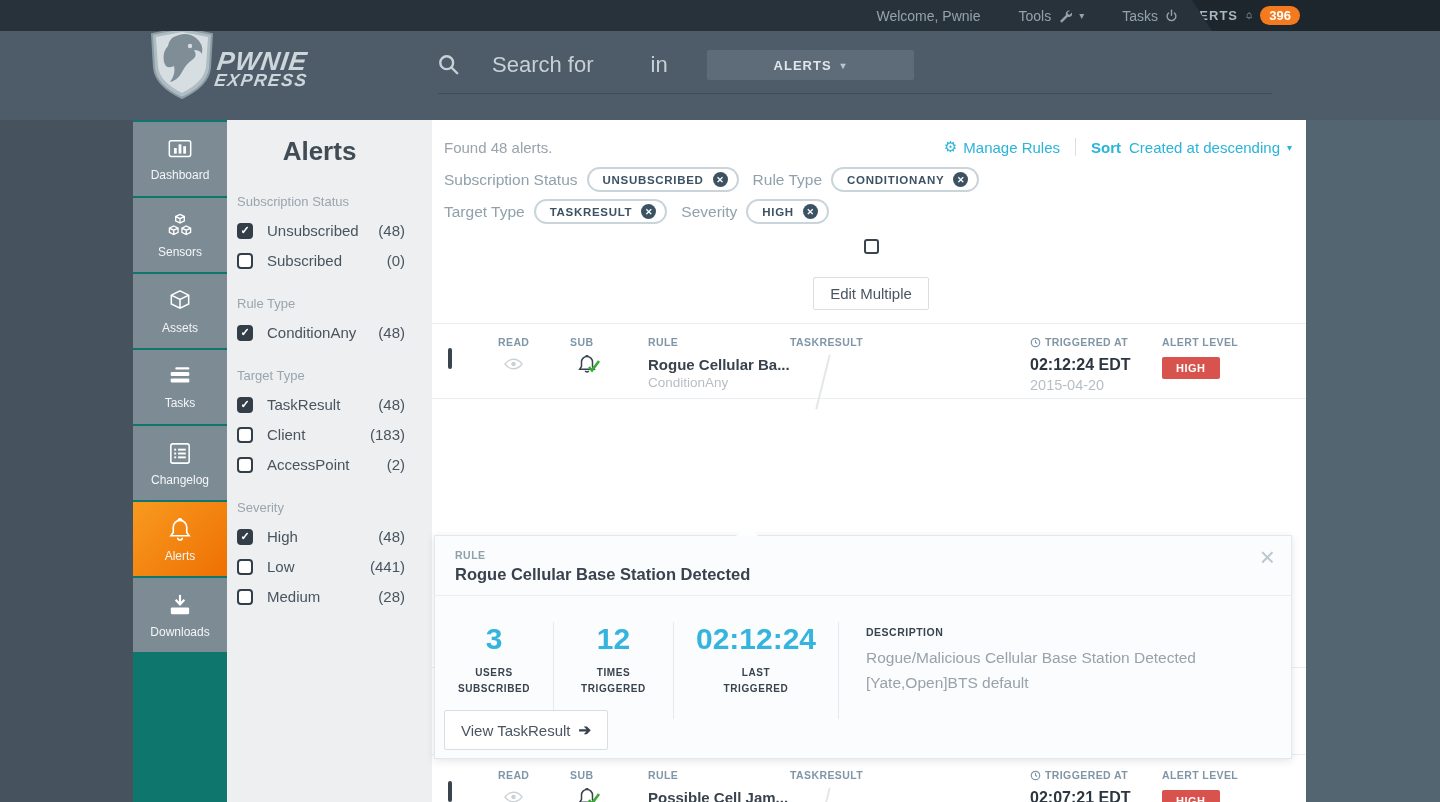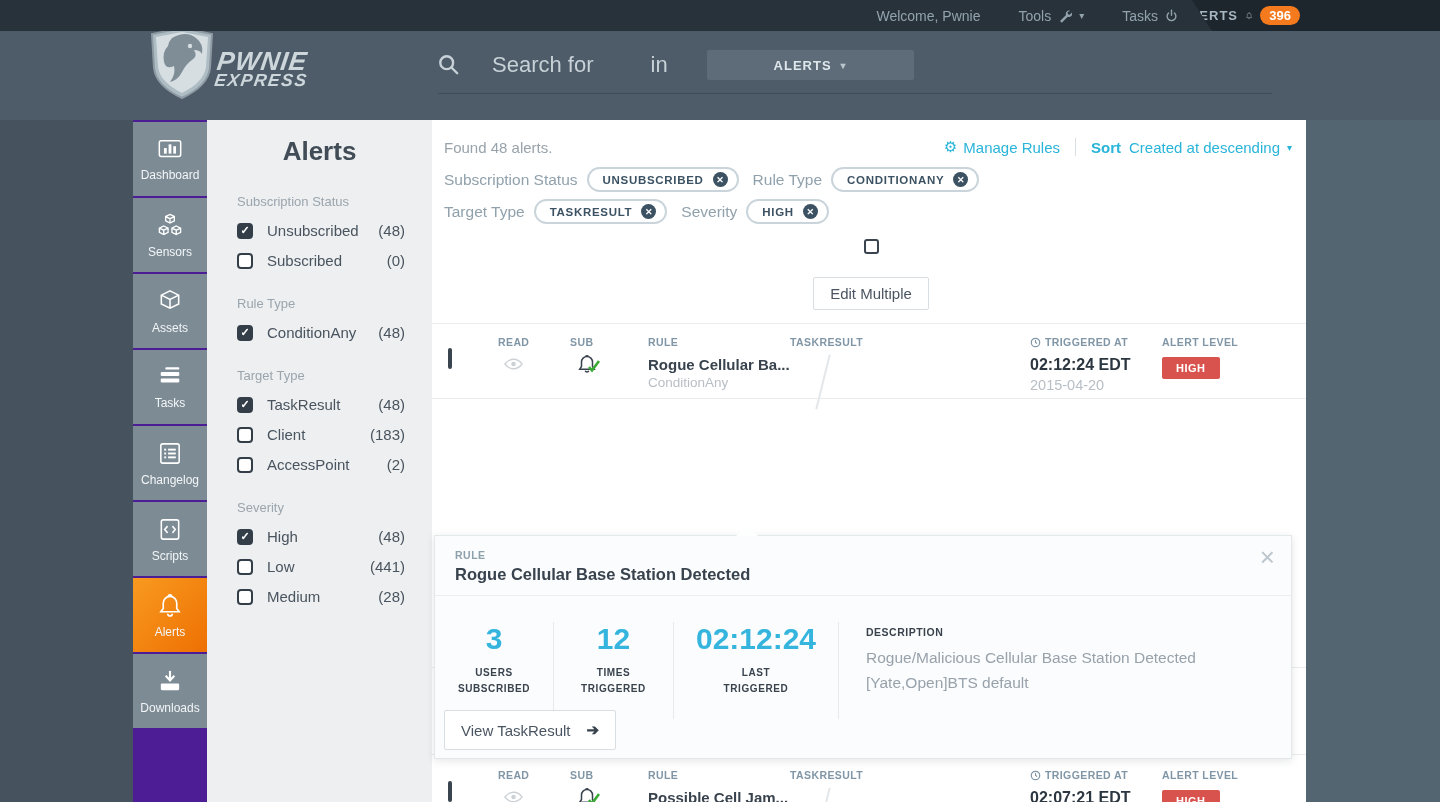--- a/index.html
+++ b/index.html
@@ -31,21 +31,21 @@
   .search-input::placeholder { color:#a9b4bc; }
   .in-label { color:#c7d1d7; font-size:22px; margin:0 19px 0 21px; }
   .scope-btn { width:207px; height:30px; background:#5d6c78; border:none; border-radius:2px; color:#dfe7ec;
                font-size:13px; font-weight:bold; letter-spacing:1px; display:flex; align-items:center;
                justify-content:center; gap:9px; cursor:pointer; font-family:"Liberation Sans",sans-serif; }
   .scope-btn .caret { color:#b9c4cc; }
   .band-divider { position:absolute; left:438px; right:168px; bottom:26px; height:1px; background:rgba(35,45,52,.35); }
 
   
   .left-strip { position:absolute; top:94px; left:0; width:133px; bottom:0; background:#46535e; }
-  .rail { position:absolute; top:120px; left:133px; width:74px; bottom:0; background:#4c1d95; z-index:5; }
+  .rail { position:absolute; top:120px; left:133px; width:94px; bottom:0; background:#0f766e; z-index:5; }
   .tile { height:74px; margin-top:2px; background:#7d8b95; display:flex; flex-direction:column; align-items:center;
           justify-content:center; gap:6px; cursor:pointer; }
   .tile .t-label { font-size:12px; color:#f3f6f7; }
   .tile.active { background:linear-gradient(135deg,#f89a20 0%,#ee7002 100%); }
 
   
   .fpanel { position:absolute; top:120px; left:207px; width:225px; bottom:0; background:#edeff0; padding:16px 27px 0 30px; }
   .fp-title { text-align:center; font-size:26px; font-weight:bold; color:#414c57; margin-right:3px; }
   .fp-section { margin-top:27px; font-size:13px; color:#9ba5ae; }
   .fp-opt { display:flex; align-items:center; margin-top:13px; font-size:15px; color:#49545f; cursor:pointer; }
@@ -112,21 +112,21 @@
   .pop-rule-name { font-size:16.5px; font-weight:bold; color:#39434e; margin-top:4px; }
   .pop-close { position:absolute; right:16px; top:8px; font-size:26px; color:#bcc6cc; cursor:pointer; line-height:1; }
   .pop-stats { display:flex; align-items:stretch; padding-top:26px; }
   .stat { text-align:center; padding-bottom:22px; border-right:1px solid #e6eaec; }
   .stat.s1 { width:119px; } .stat.s2 { width:120px; } .stat.s3 { width:165px; }
   .stat-value { font-size:30px; font-weight:600; color:#35b5dd; }
   .stat-label { margin-top:9px; font-size:10px; font-weight:bold; color:#39434e; letter-spacing:.6px; line-height:1.6; }
   .pop-desc { margin-left:27px; width:335px; }
   .desc-label { font-size:10.5px; font-weight:bold; color:#39434e; letter-spacing:.5px; margin-top:4px; }
   .desc-text { margin-top:8px; font-size:15.5px; color:#98a2ab; line-height:1.6; }
-  .pop-btn { position:absolute; left:9px; bottom:8px; display:flex; align-items:center; gap:16px; padding:10px 16px; }
+  .pop-btn { position:absolute; left:9px; bottom:8px; display:flex; align-items:center; gap:8px; padding:10px 16px; }
   .pop-btn .arr { font-weight:bold; color:#39434e; }
 </style>
 </head>
 <body>
 
 <div class="topbar">
   <div class="topnav">
     <span class="item">
         <span>Welcome, Pwnie</span>
       </span>
@@ -221,28 +221,20 @@
         <rect x="4.5" y="4" width="19" height="20" rx="2" stroke="#fff" stroke-width="1.6" fill="none"></rect>
         <rect x="8" y="9" width="2" height="2" fill="#fff"></rect>
         <rect x="12" y="9" width="8" height="2" fill="#fff"></rect>
         <rect x="8" y="13" width="2" height="2" fill="#fff"></rect>
         <rect x="12" y="13" width="8" height="2" fill="#fff"></rect>
         <rect x="8" y="17" width="2" height="2" fill="#fff"></rect>
         <rect x="12" y="17" width="8" height="2" fill="#fff"></rect>
       </svg>
     <span class="t-label">Changelog</span>
   </div>
-  <div class="tile">
-    <svg width="28" height="27" viewBox="0 0 28 28">
-        <rect x="5" y="4" width="18" height="20" rx="2" stroke="#fff" stroke-width="1.6" fill="none"></rect>
-        <polyline points="11.5,10.5 8.5,14 11.5,17.5" stroke="#fff" stroke-width="1.6" fill="none"></polyline>
-        <polyline points="16.5,10.5 19.5,14 16.5,17.5" stroke="#fff" stroke-width="1.6" fill="none"></polyline>
-      </svg>
-    <span class="t-label">Scripts</span>
-  </div>
   <div class="tile active">
     <svg width="30" height="27" viewBox="0 0 30 28">
         <path d="M15 4.5a7 7 0 0 1 7 7V17l2.5 3.5H5.5L8 17v-5.5a7 7 0 0 1 7-7z M13.2 4.7a1.8 1.8 0 0 1 3.6 0 M12.6 22.5a2.4 2.4 0 0 0 4.8 0" stroke="#fff" stroke-width="1.7" fill="none"></path>
       </svg>
     <span class="t-label">Alerts</span>
   </div>
   <div class="tile">
     <svg width="28" height="27" viewBox="0 0 28 28">
         <line x1="14" y1="3" x2="14" y2="12" stroke="#fff" stroke-width="2.2"></line>
         <polyline points="9.5,8 14,12.8 18.5,8" stroke="#fff" stroke-width="2.2" fill="none"></polyline>

